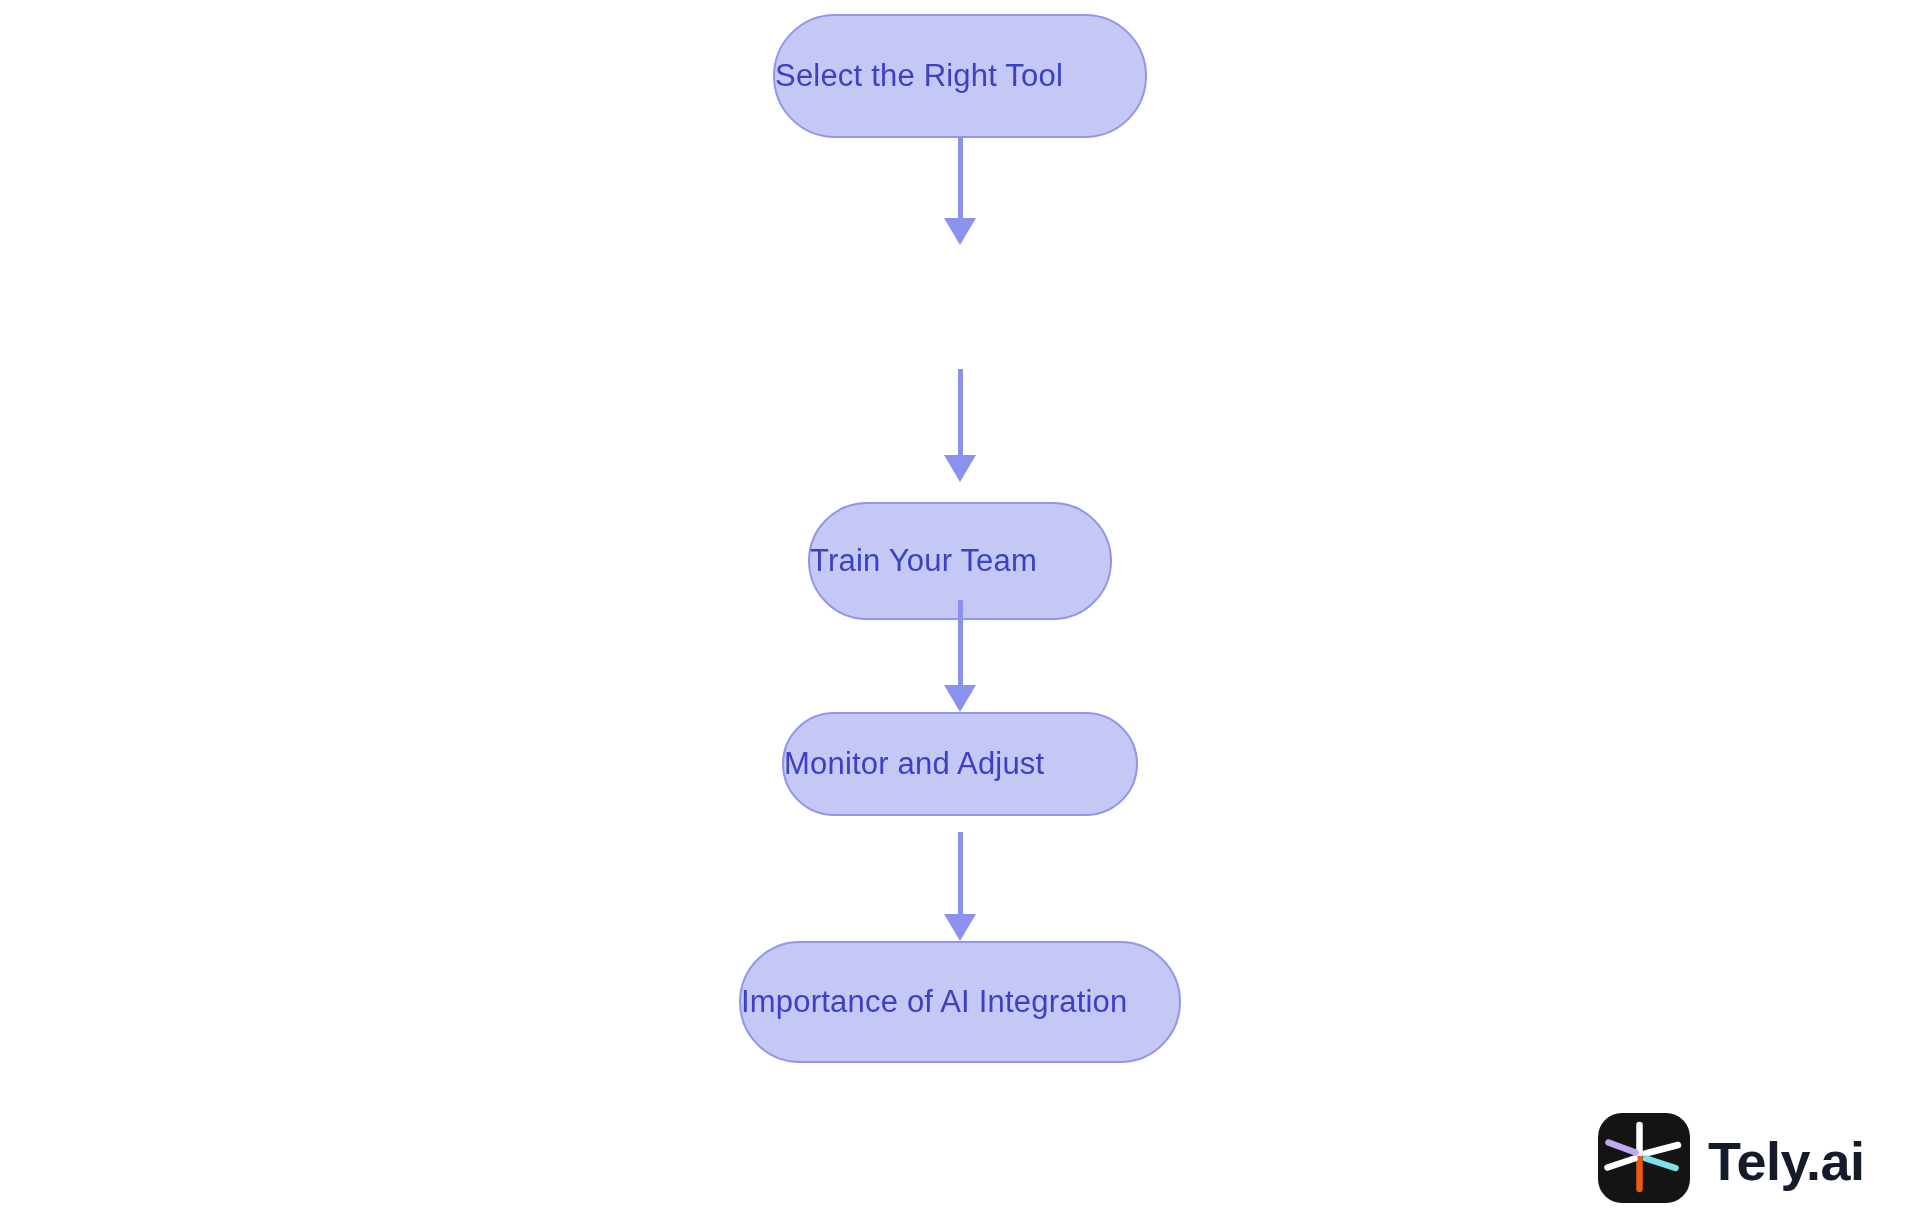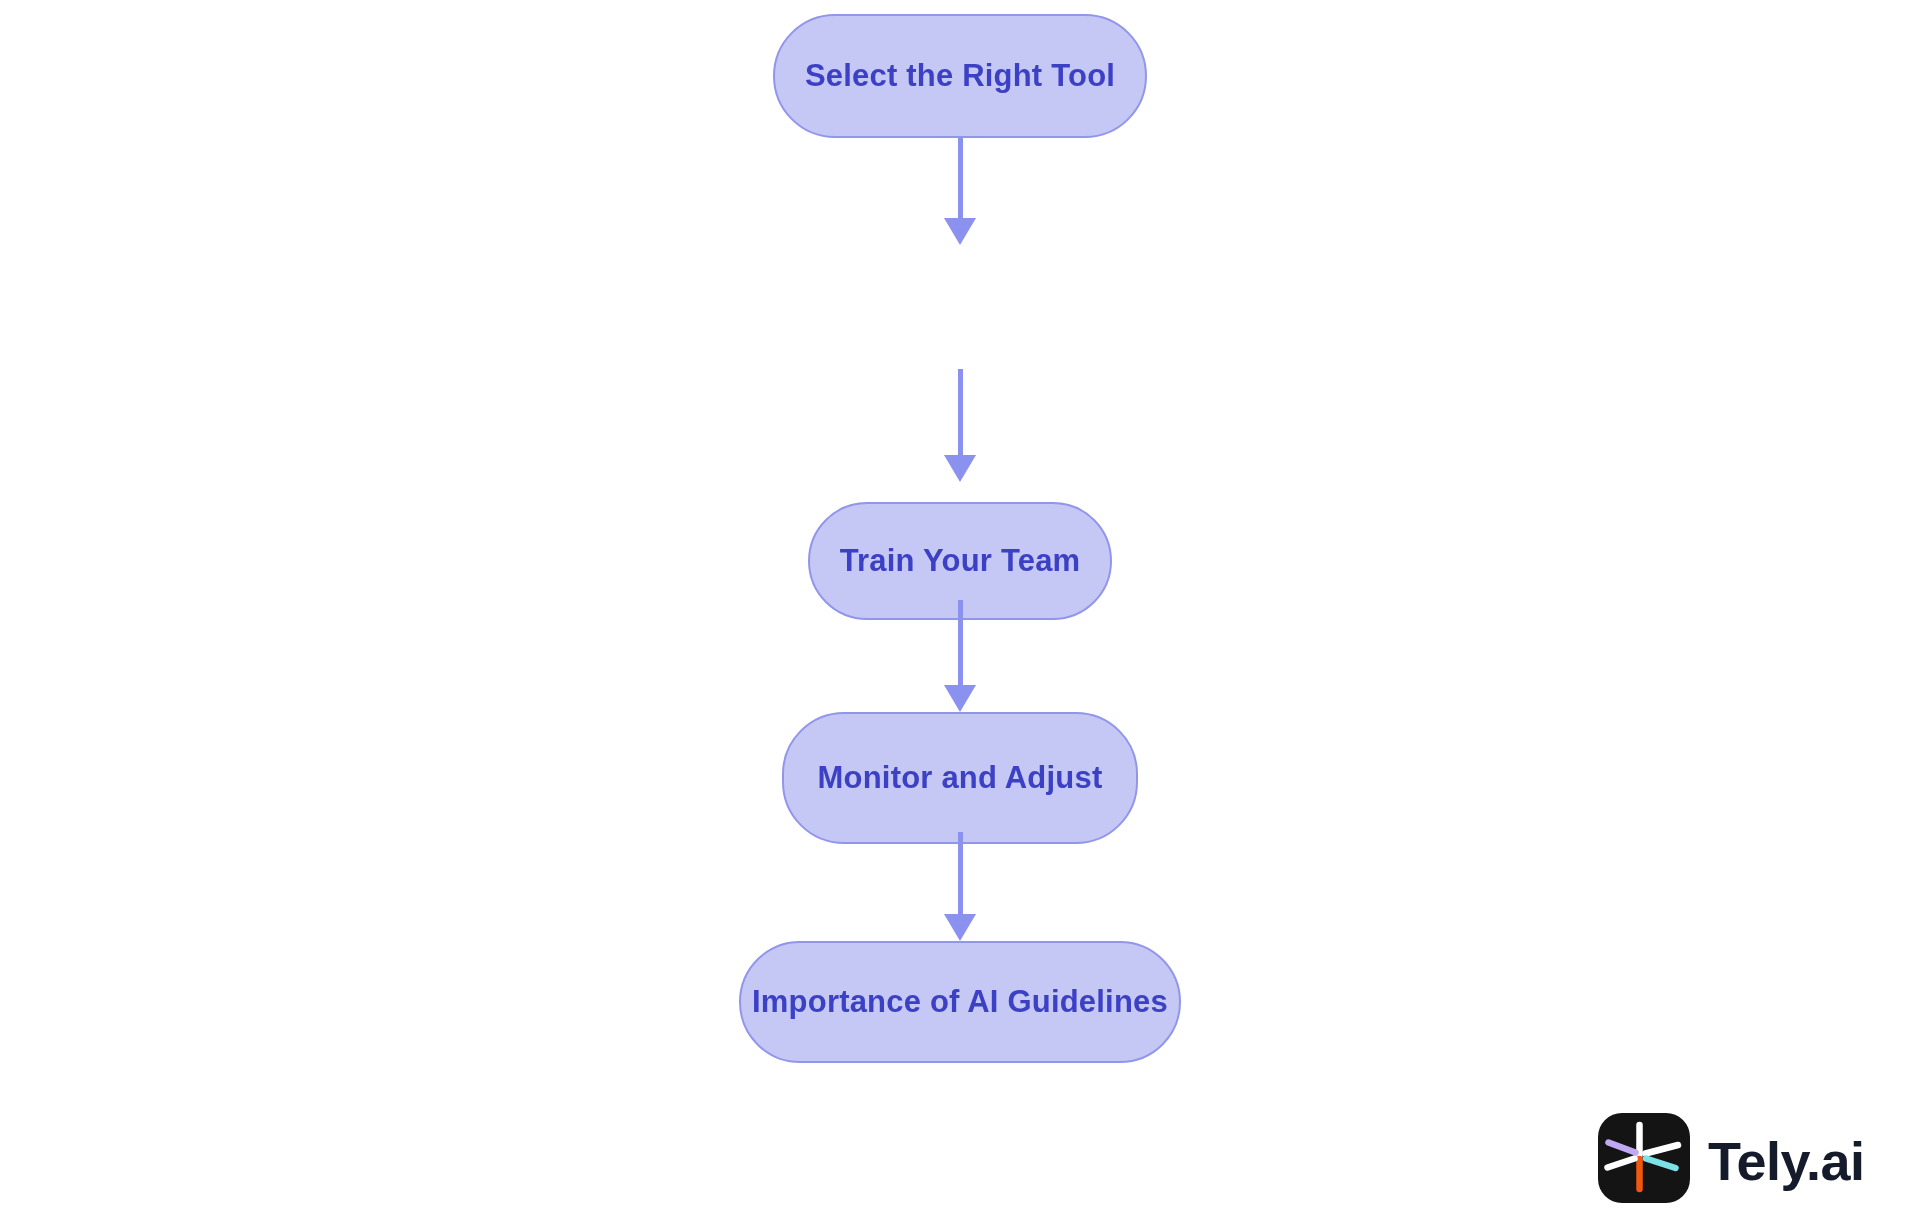--- a/index.html
+++ b/index.html
@@ -29,23 +29,21 @@
   }
   .flow-node{
     position:absolute;
     left:50%;
     transform:translateX(-50%);
     background:var(--node-fill);
     border:2px solid var(--node-border);
     border-radius:62px;
     display:flex;
     align-items:center;
-    justify-content:center;
     white-space:nowrap;
-    font-weight:bold;
   }
   .flow-node .node-label{
     color:var(--node-text);
     font-size:31px;
     letter-spacing:0.2px;
   }
   .flow-arrow{
     position:absolute;
     left:50%;
     transform:translateX(-50%);
@@ -110,31 +108,31 @@
 
   <div class="flow-node" style="top:502px;width:304px;height:118px">
     <span class="node-label">Train Your Team</span>
   </div>
 
   <div class="flow-arrow" style="top:600px;height:112px">
     <div class="arrow-line"></div>
     <div class="arrow-head"></div>
   </div>
 
-  <div class="flow-node" style="top:712px;width:356px;height:132px">
+  <div class="flow-node" style="top:712px;width:356px;height:104px">
     <span class="node-label">Monitor and Adjust</span>
   </div>
 
   <div class="flow-arrow" style="top:832px;height:109px">
     <div class="arrow-line"></div>
     <div class="arrow-head"></div>
   </div>
 
   <div class="flow-node" style="top:941px;width:442px;height:122px">
-    <span class="node-label">Importance of AI Guidelines</span>
+    <span class="node-label">Importance of AI Integration</span>
   </div>
 
   <div class="brand">
     <svg class="brand-icon" viewBox="0 0 92 90" xmlns="http://www.w3.org/2000/svg">
       <rect x="0" y="0" width="92" height="90" rx="24" style="fill:var(--logo-bg)"></rect>
 
       <line x1="41.5" y1="12" x2="41.5" y2="42" style="stroke:var(--spoke-white)" stroke-width="6.5" stroke-linecap="round"></line>
       <line x1="41.5" y1="46" x2="41.5" y2="76" style="stroke:var(--spoke-orange)" stroke-width="6.5" stroke-linecap="round"></line>
       <line x1="37.5" y1="39.5" x2="10.5" y2="29.5" style="stroke:var(--spoke-lavender)" stroke-width="6.5" stroke-linecap="round"></line>
       <line x1="36.5" y1="45.5" x2="9.5" y2="54.5" style="stroke:var(--spoke-white)" stroke-width="6.5" stroke-linecap="round"></line>

